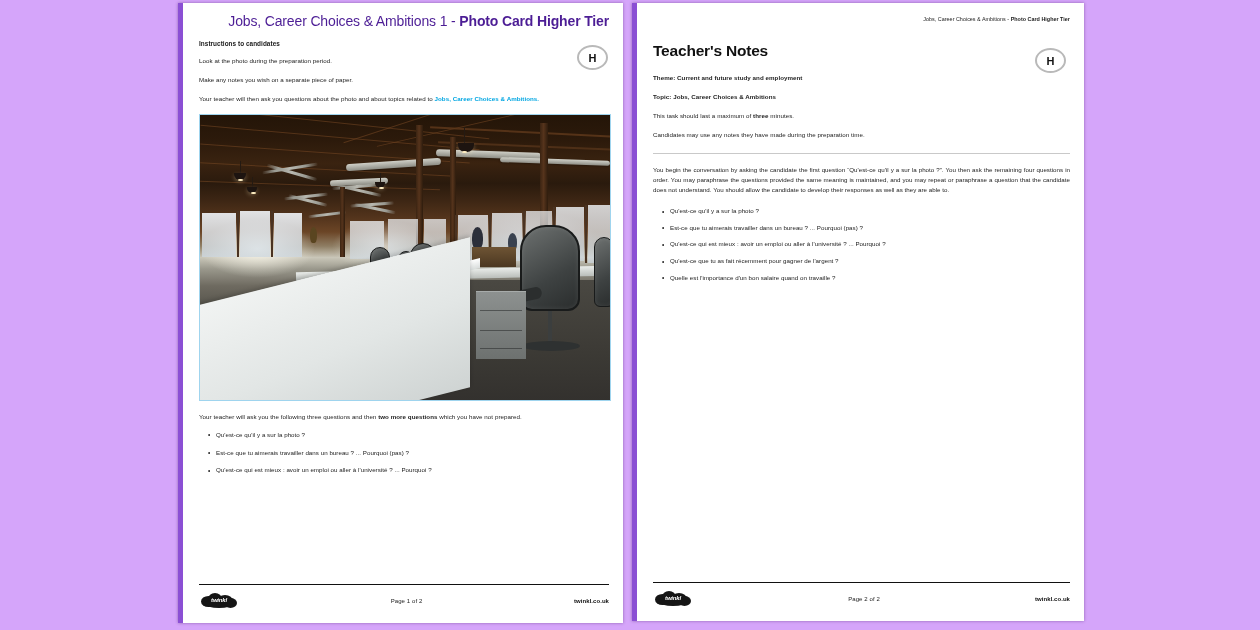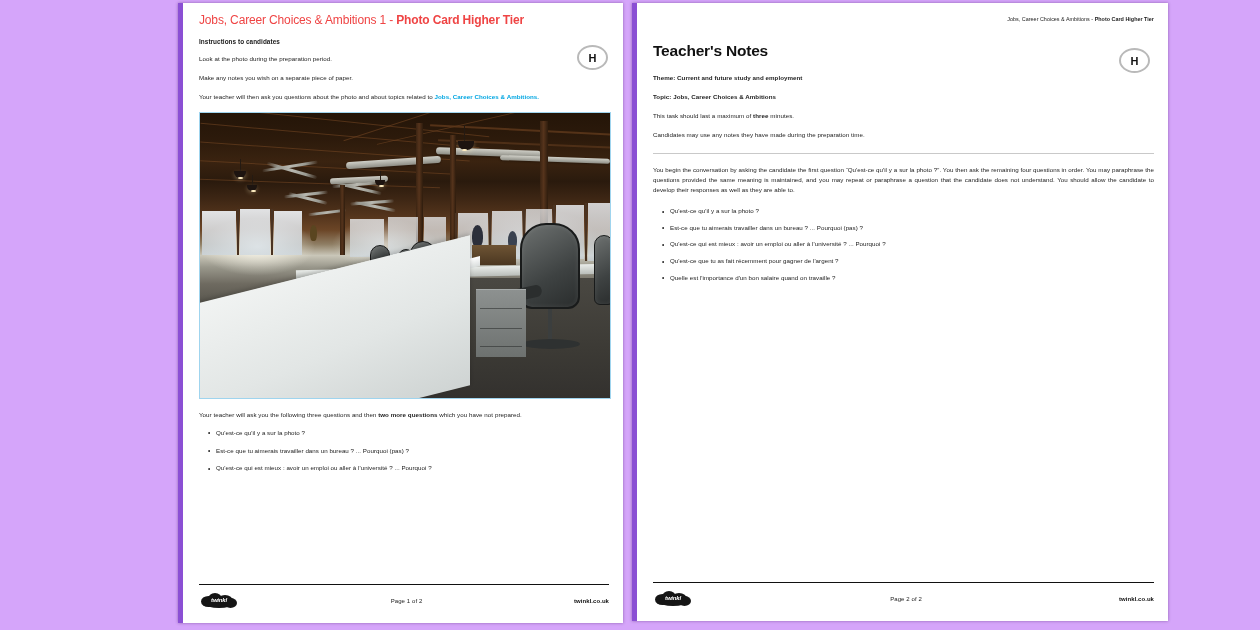--- a/index.html
+++ b/index.html
@@ -15,30 +15,31 @@
 
   
   .page {
     position: absolute;
     background: #ffffff;
     border-left: 5px solid #8b4fd4;
     box-shadow: 0 0 3px rgba(60,20,90,.45);
     overflow: hidden;
   }
   .page-left  { left: 178px; top: 3px;  width: 445px; height: 620px; }
-  .page-right { left: 632px; top: 3px;  width: 536px; height: 618px; }
+  .page-right { left: 632px; top: 3px;  width: 452px; height: 618px; }
 
   .page-inner { position: absolute; inset: 0; padding: 10px 14px 0 16px; }
 
   
   .doc-title {
-    font-size: 12px;
+    font-size: 14px;
     letter-spacing: -.15px;
-    color: #ef4444;
+    color: #4c1d95;
     white-space: nowrap;
+    text-align: right;
   }
   .doc-title .t-light { font-weight: 400; }
   .doc-title .t-bold  { font-weight: 700; }
 
   .h1 {
     font-size: 14.5px;
     font-weight: 700;
     color: #111;
     margin-top: 13px;
     letter-spacing: -.2px;

